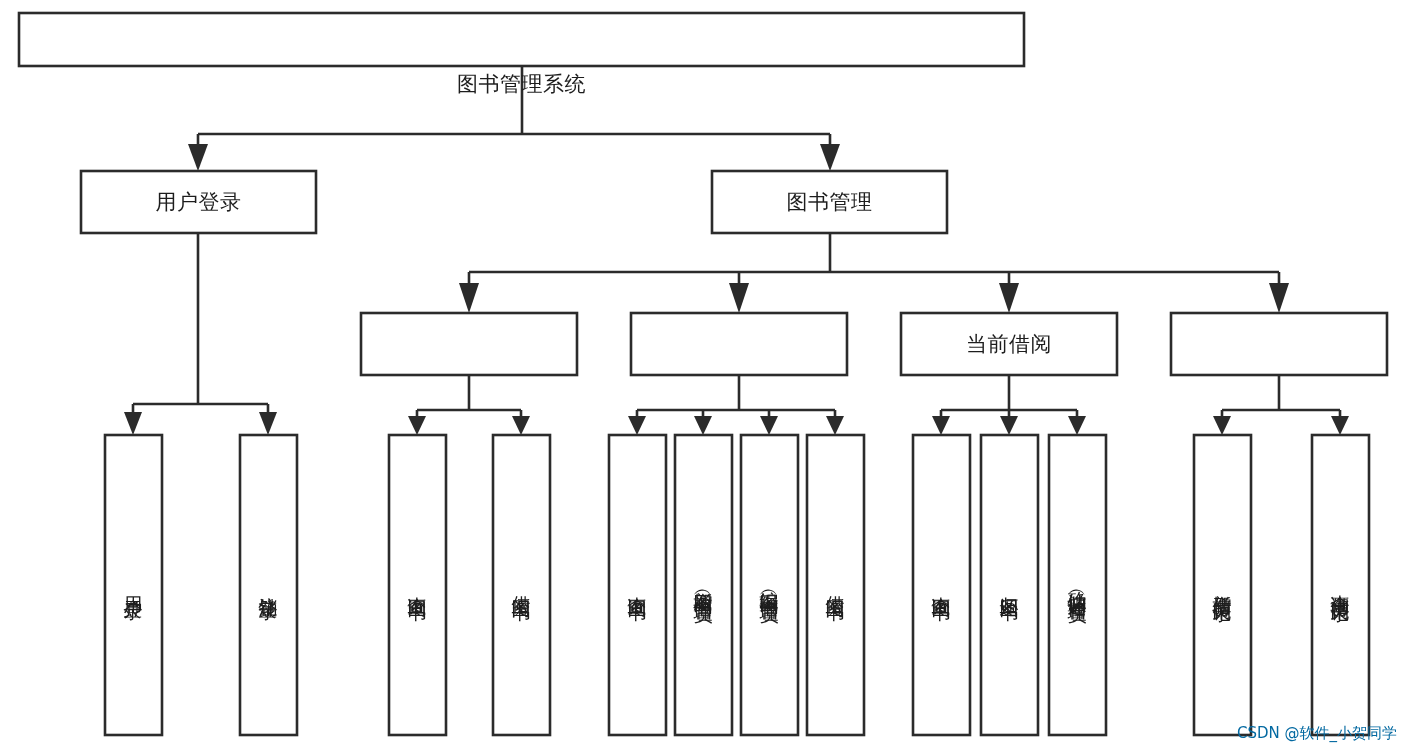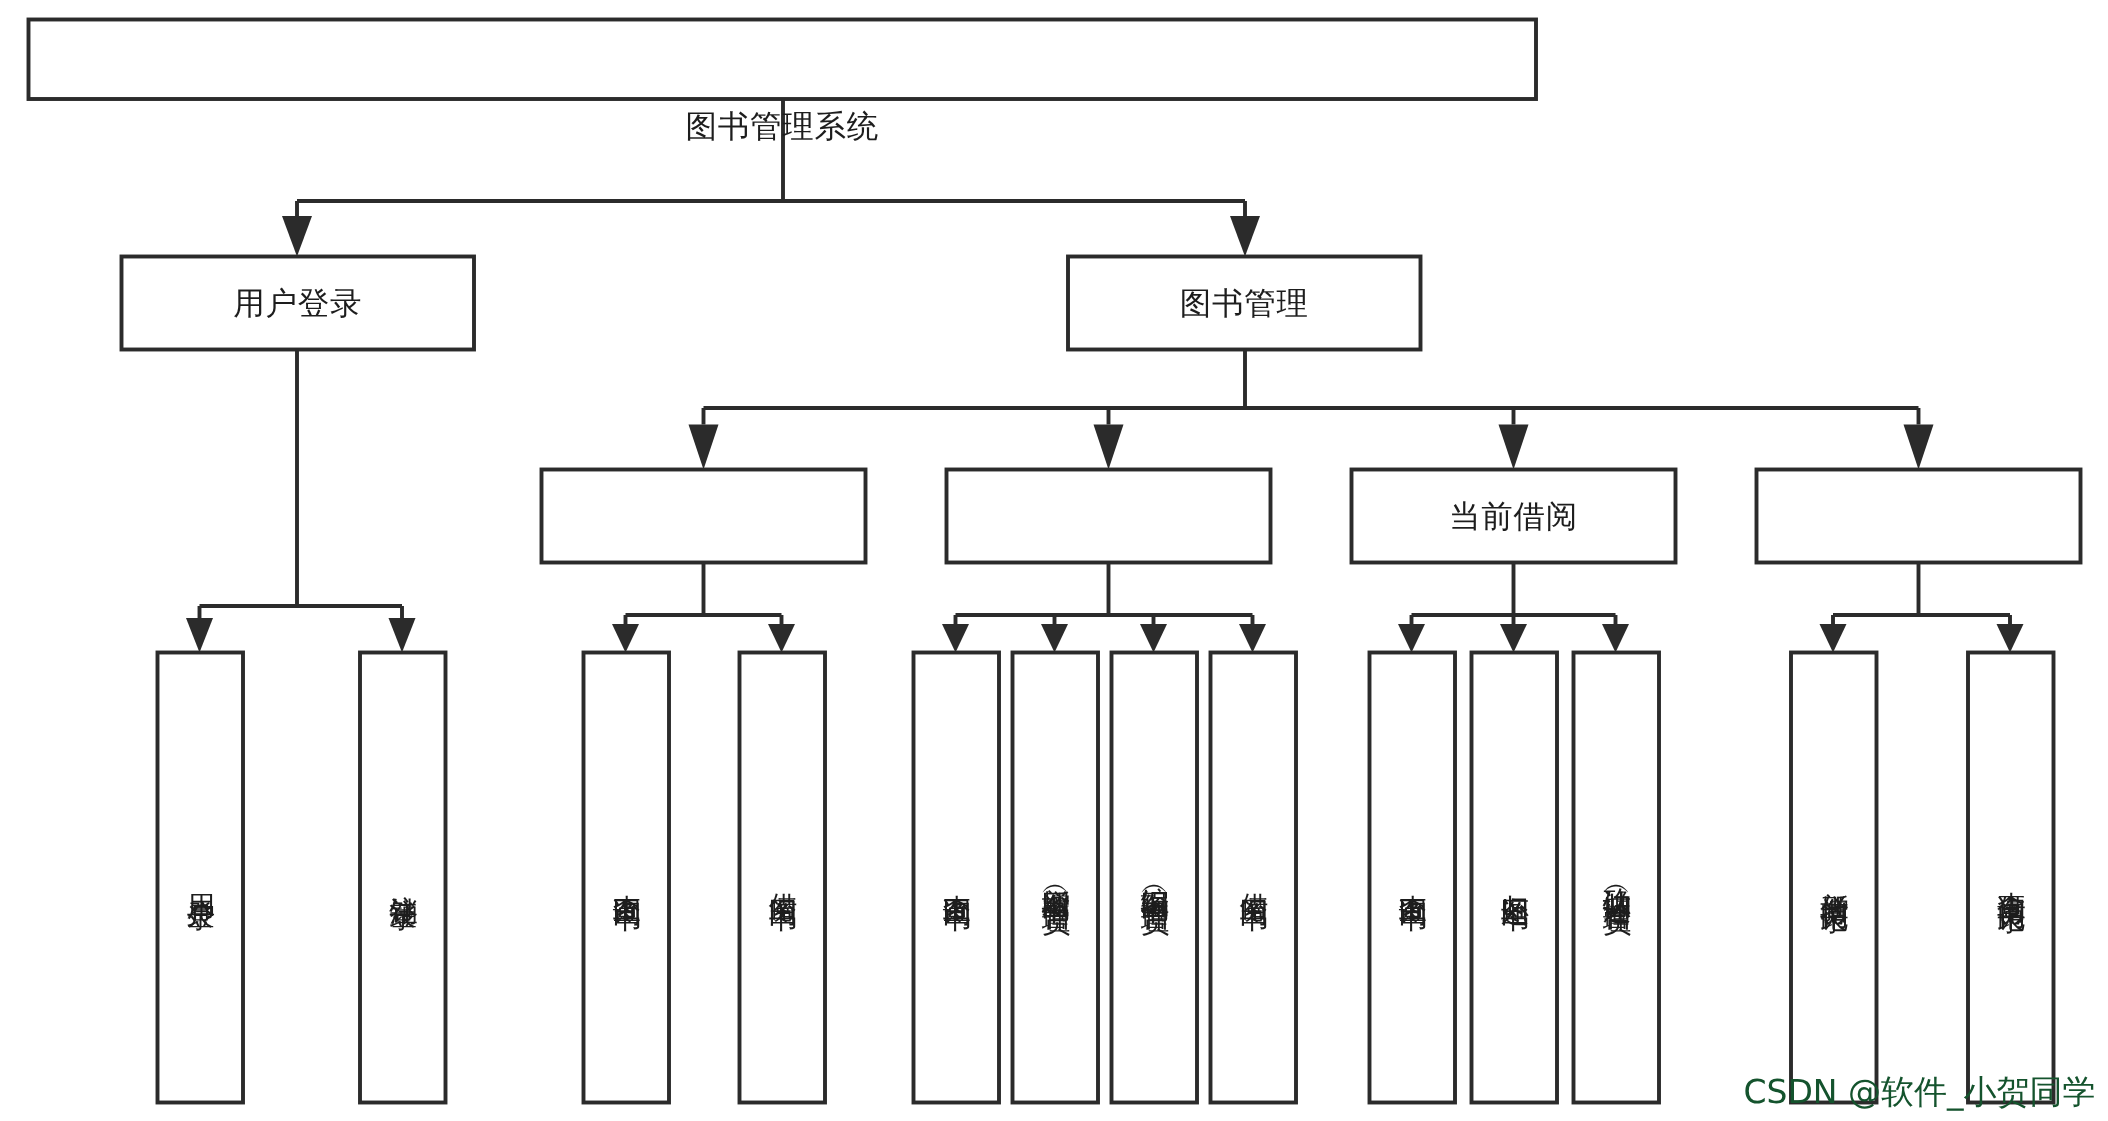--- a/index.html
+++ b/index.html
@@ -68,22 +68,22 @@
     writing-mode: vertical-rl;
     text-orientation: upright;
     letter-spacing: 2px;
     line-height: 1;
     pointer-events: none;
   }
   .watermark {
     position: absolute;
     right: 8px;
     bottom: 4px;
-    font-size: 22px;
-    color: #14532d;
+    font-size: 15px;
+    color: #0369a1;
     white-space: nowrap;
     pointer-events: none;
   }
 </style>
 </head>
 <body>
 
 <div id="diagram-root">
 
   <svg class="diagram-svg" viewBox="0 0 1405 747">

